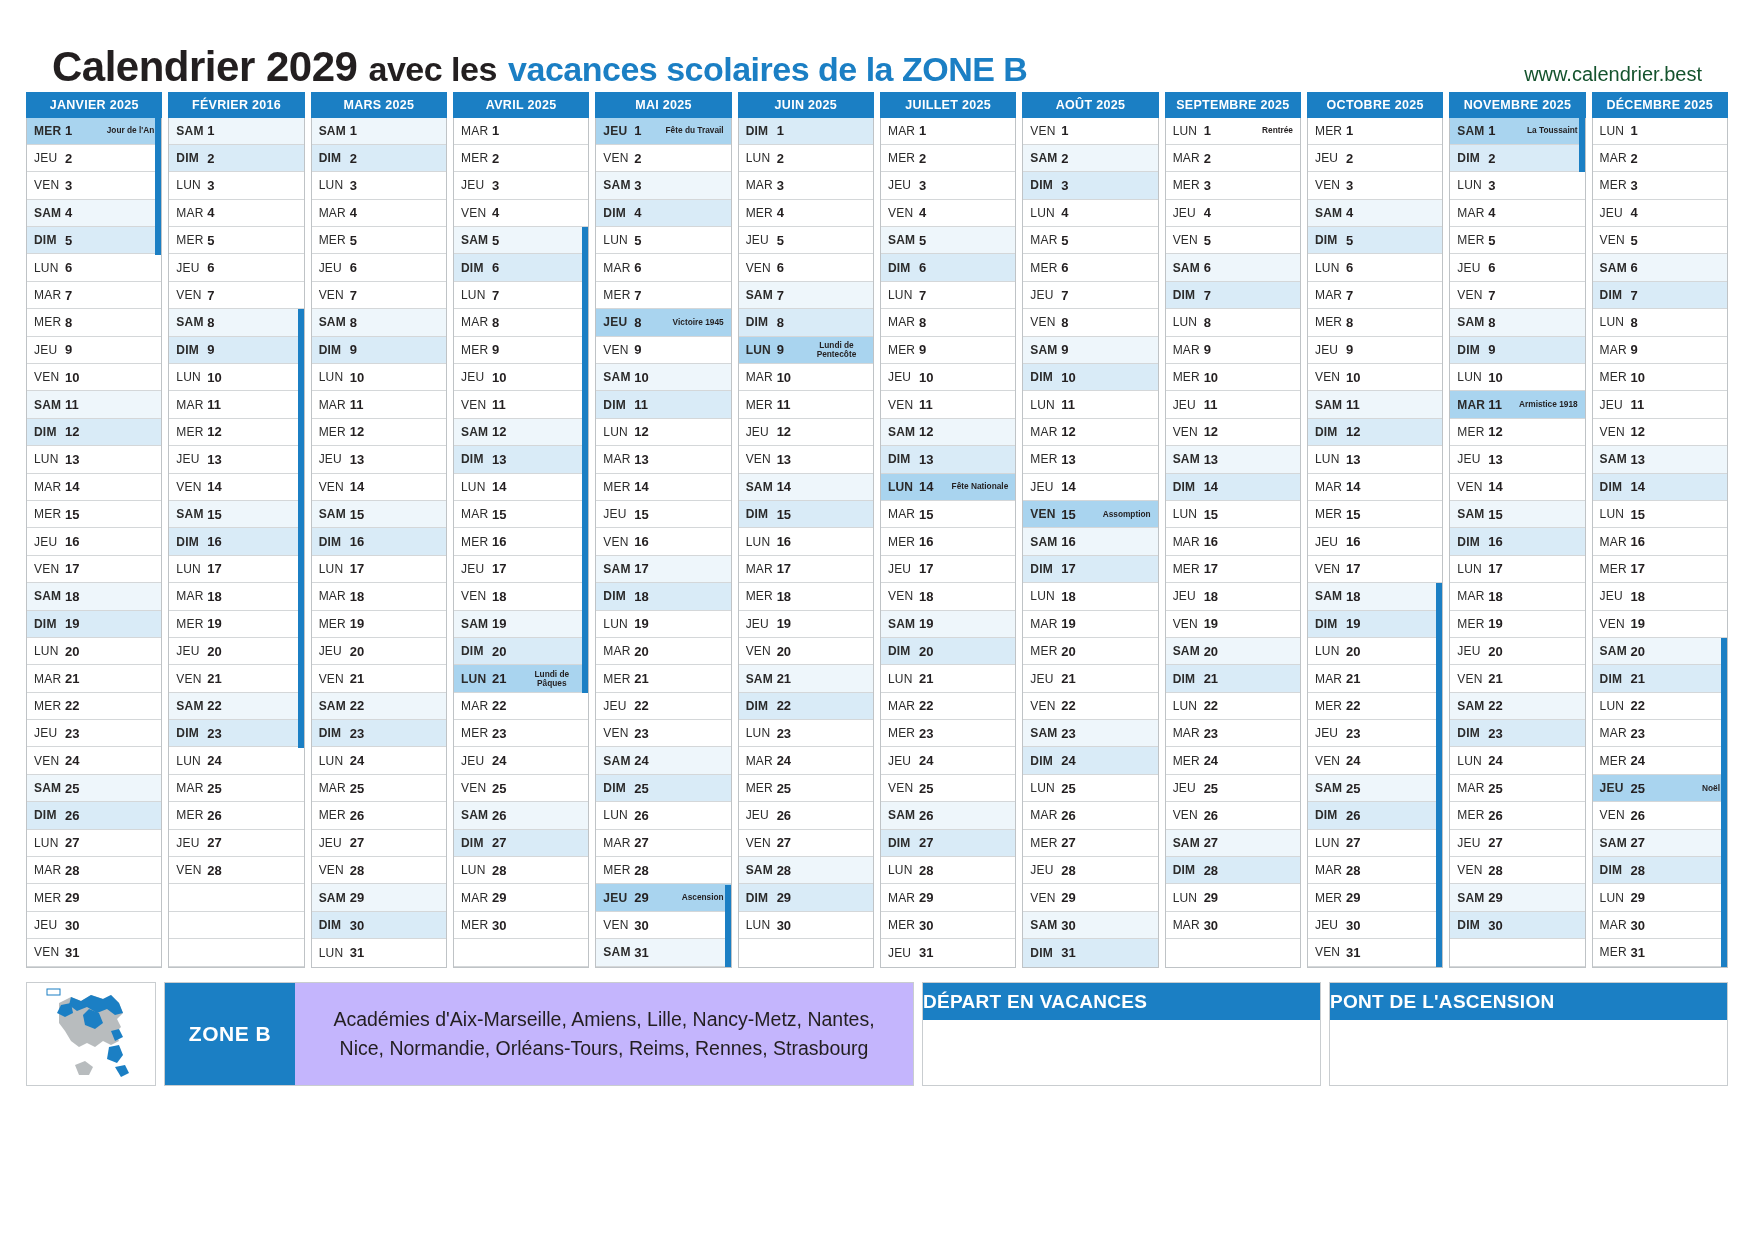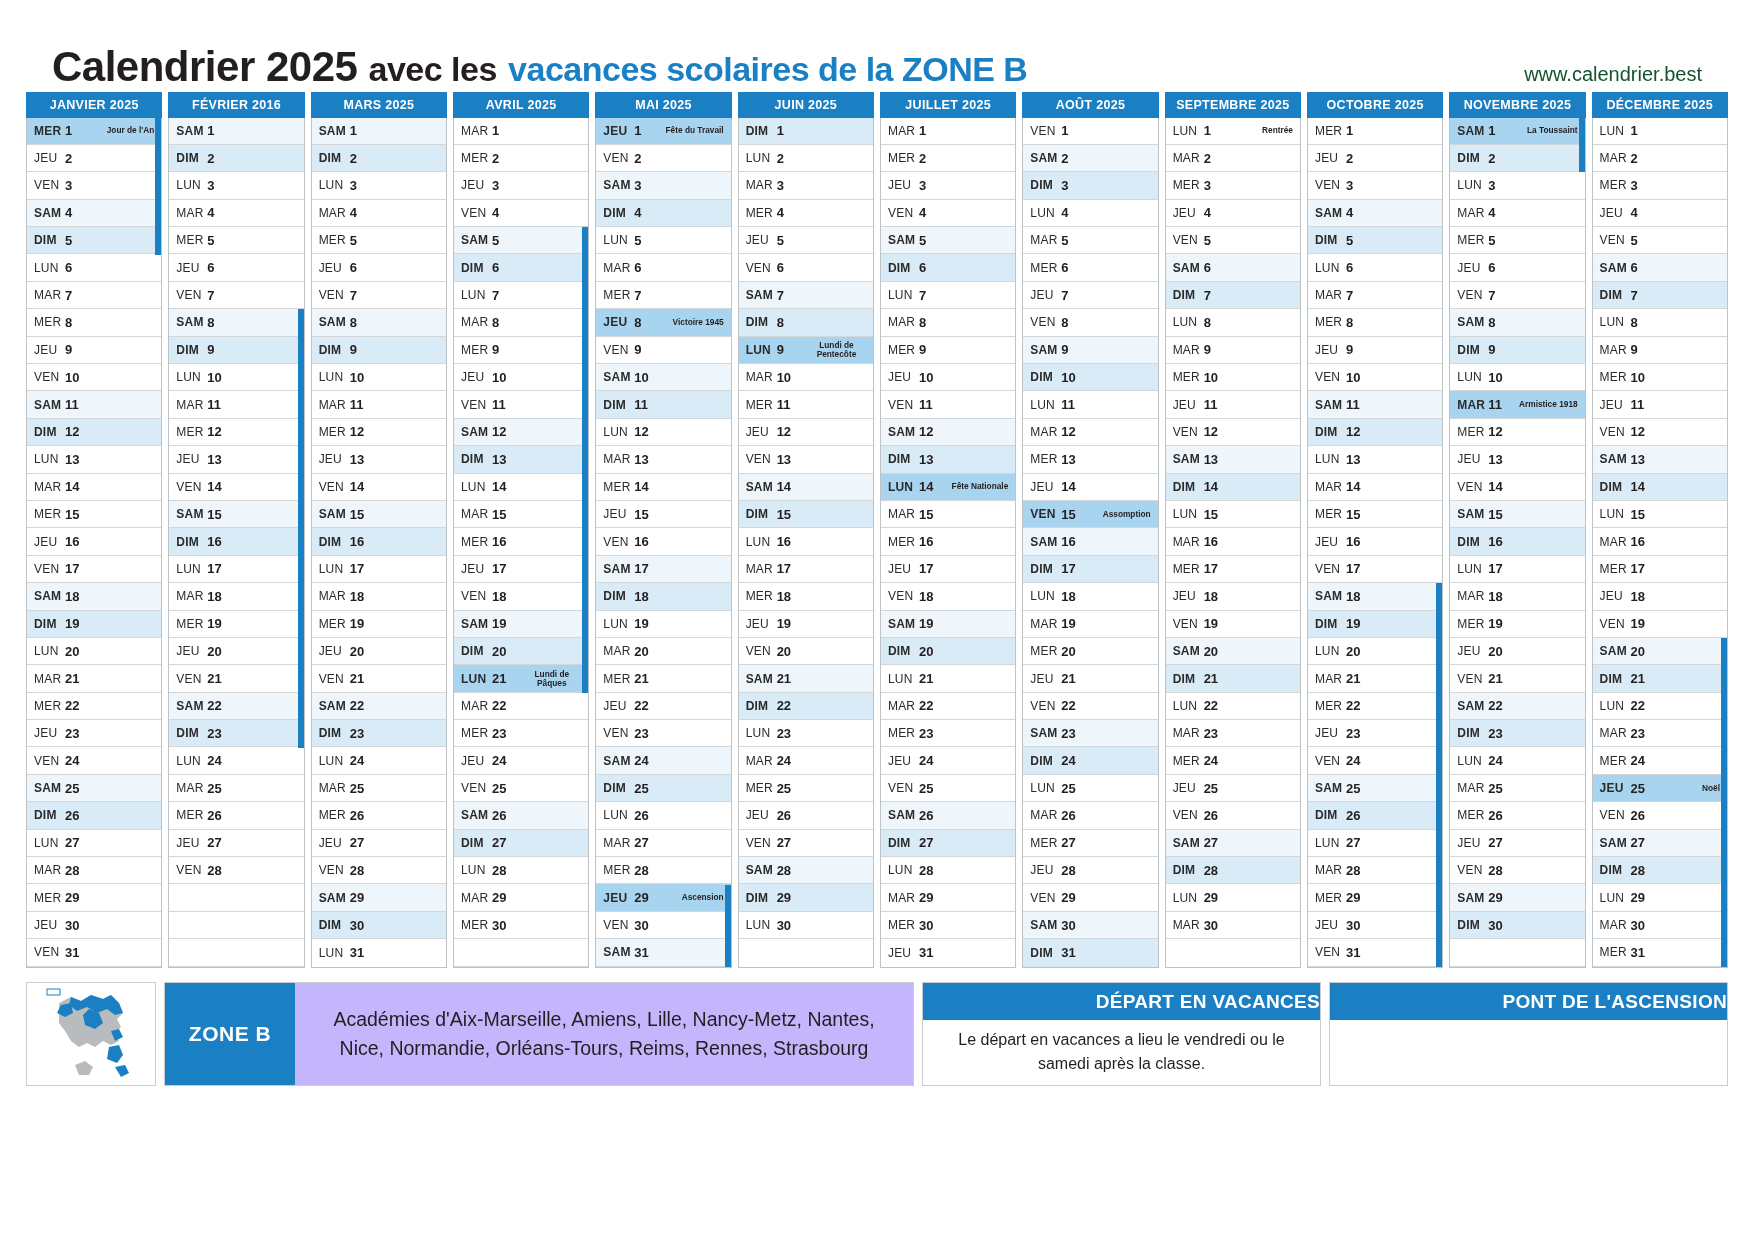--- a/index.html
+++ b/index.html
@@ -182,21 +182,21 @@
     border: 1px solid #c9cdd0;
     display: flex;
     flex-direction: column;
     background: #fff;
   }
   .info-head {
     background: #1b7fc4;
     color: #fff;
     font-size: 19px;
     font-weight: bold;
-    text-align: right;
+    text-align: left;
     padding: 8px 0 7px 0;
     letter-spacing: 0.3px;
   }
   .info-body {
     flex: 1 1 auto;
     display: flex;
     align-items: center;
     justify-content: center;
     text-align: center;
     font-size: 16px;
@@ -206,21 +206,21 @@
   }
   .france-map { display:block; }
 </style>
 </head>
 <body>
 
 <div class="page">
 
   <div class="header">
     <div class="title">
-      <span class="t-main">Calendrier 2025</span>
+      <span class="t-main">Calendrier 2029</span>
       <span class="t-avec">avec les</span>
       <span class="t-zone">vacances scolaires de la ZONE B</span>
     </div>
     <div class="site">www.calendrier.best</div>
   </div>
 
   <div class="months" id="months-container">
       <div class="month">
         <div class="month-head">JANVIER 2025</div>
         <div class="days">
@@ -1787,21 +1787,20 @@
         </svg>
       </div>
       <div class="zone-row">
         <div class="zone-badge">ZONE B</div>
         <div class="zone-text">Académies d'Aix-Marseille, Amiens, Lille, Nancy-Metz, Nantes, Nice, Normandie, Orléans-Tours, Reims, Rennes, Strasbourg</div>
       </div>
     </div>
 
     <div class="infobox">
       <div class="info-head">DÉPART EN VACANCES</div>
-      <div class="info-body">Le départ en vacances a lieu le vendredi ou le samedi après la classe.</div>
     </div>
 
     <div class="infobox">
       <div class="info-head">PONT DE L'ASCENSION</div>
     </div>
 
   </div>
 </div>
 
 </body></html>

